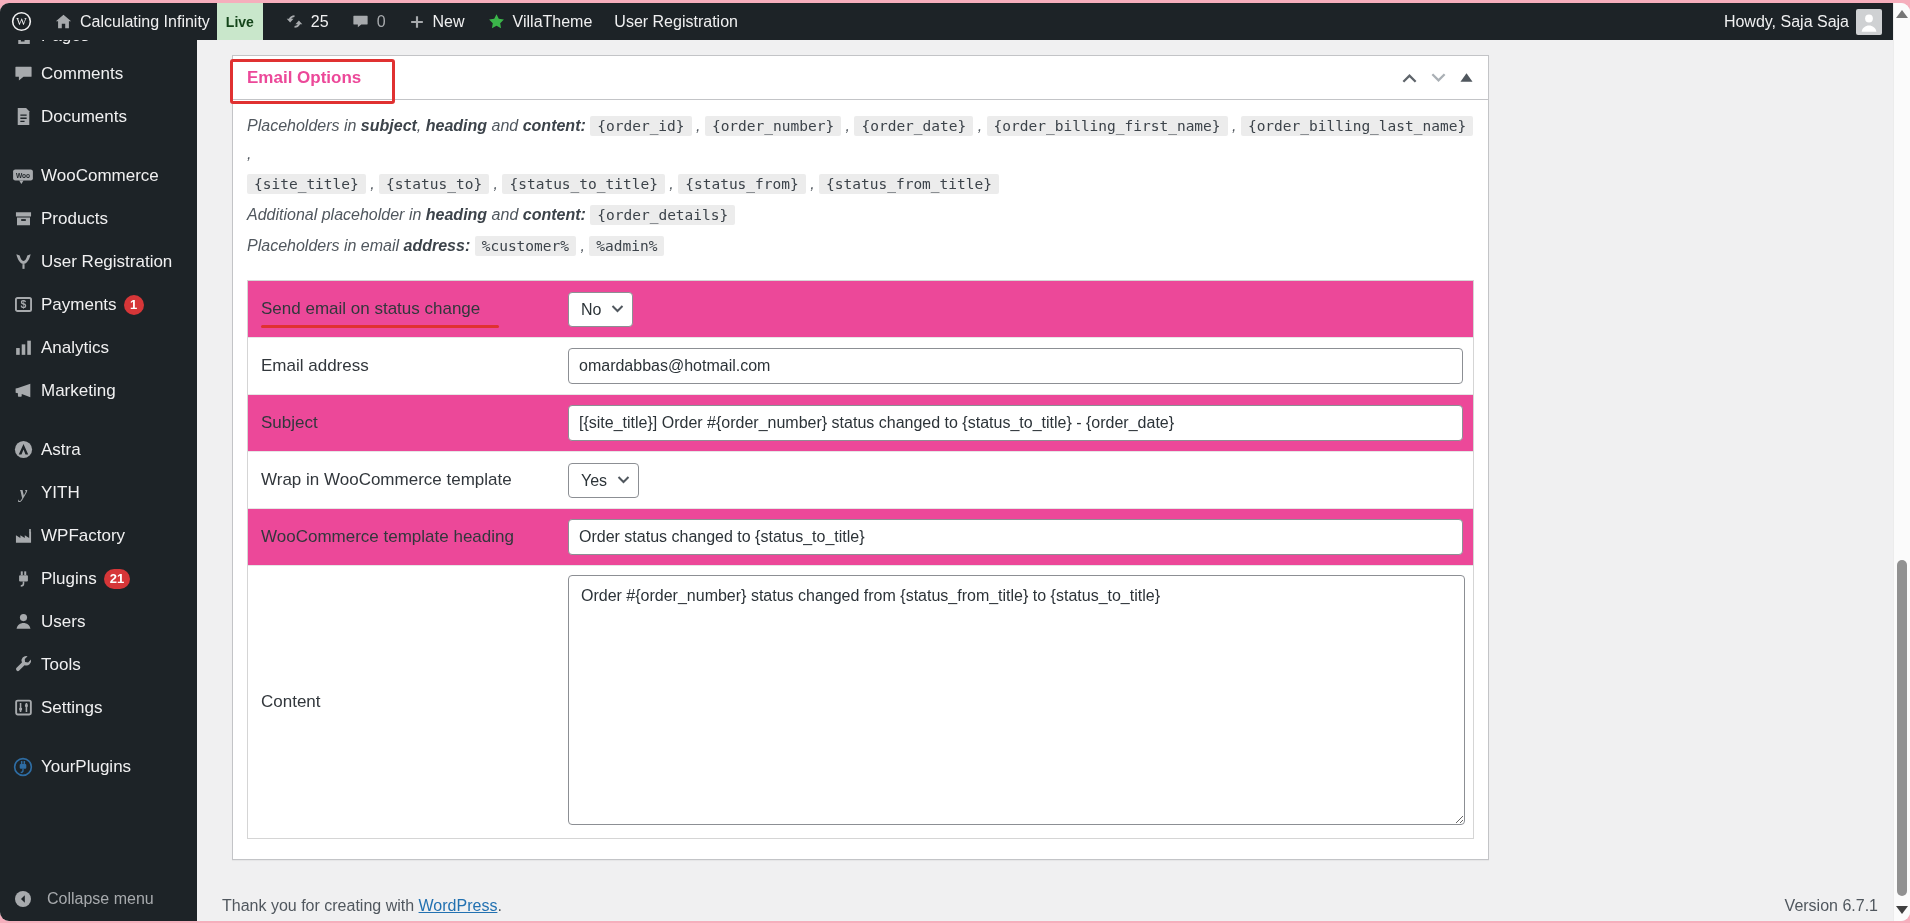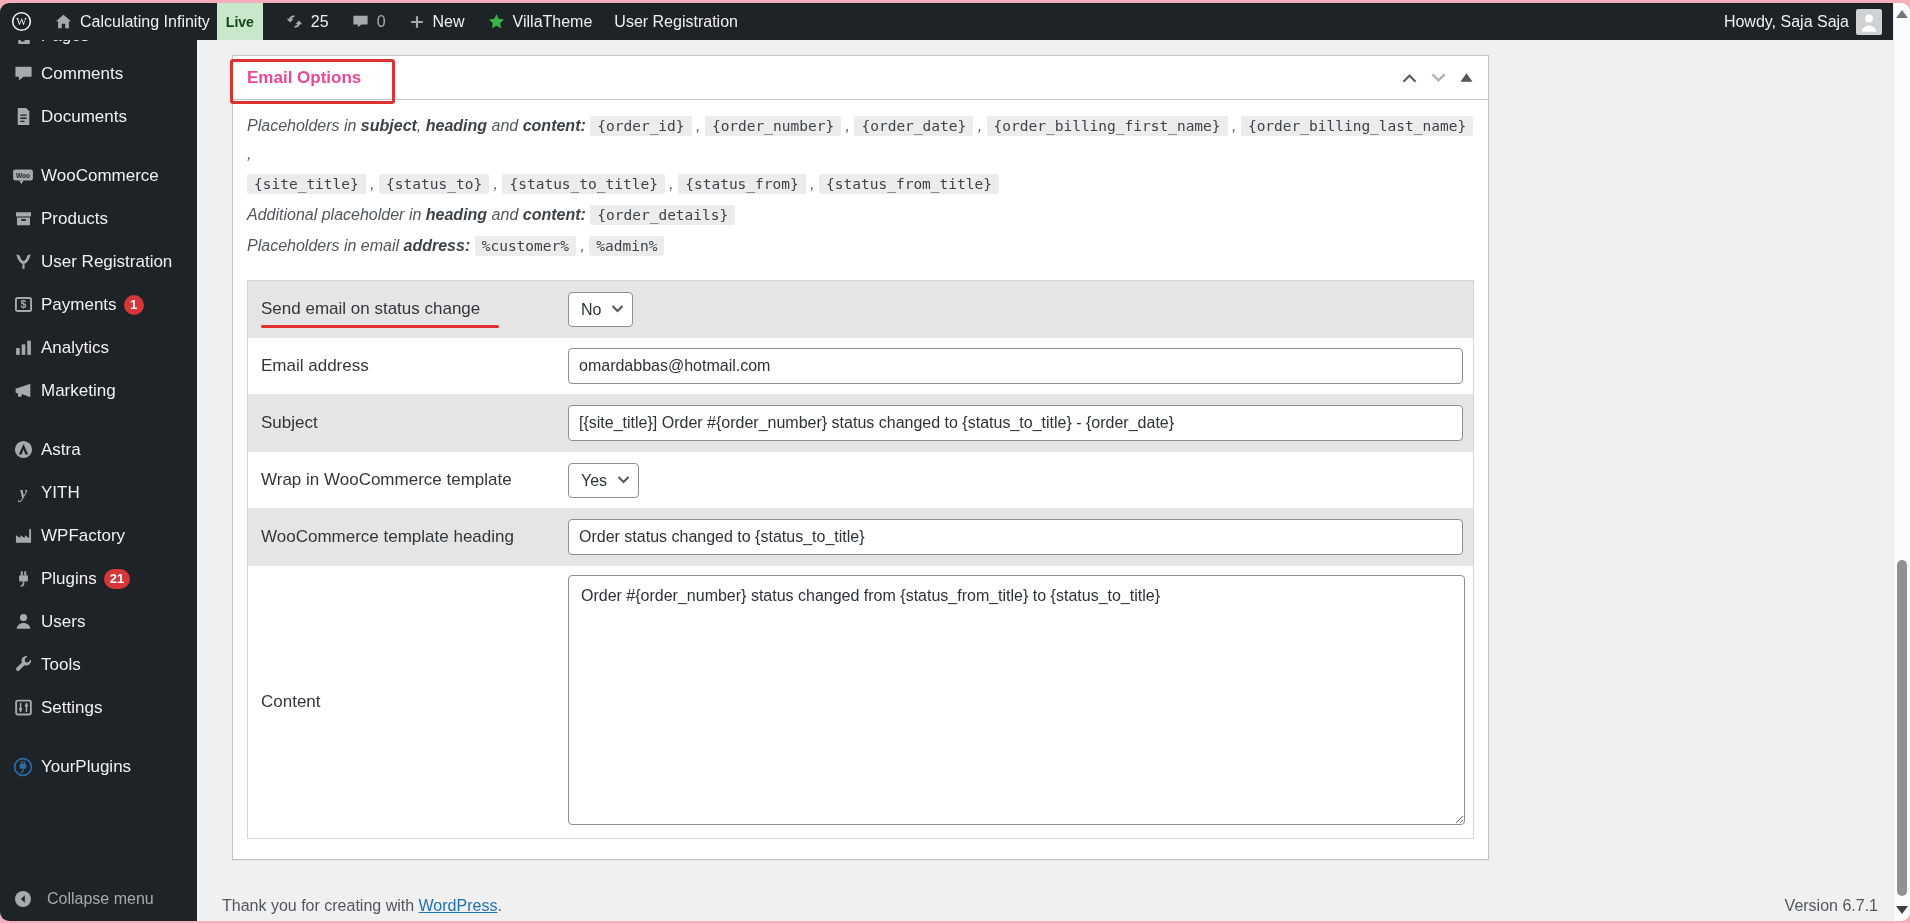--- a/index.html
+++ b/index.html
@@ -40,21 +40,21 @@
 
   .panel-inside { padding:12px 14px 20px 14px; }
   .ph-line { line-height:27px; margin-bottom:3px; color:#50575e; font-size:16px; }
   .ph-i { font-style:italic; }
   .ph-b { font-style:italic; font-weight:700; color:#3c434a; }
   .ph-code { font-family:"DejaVu Sans Mono", monospace; font-style:normal; background:#ececec; color:#3c434a; font-size:14.5px; padding:2px 7px; border-radius:2px; }
 
   .form-table { margin-top:20px; border:1px solid #d5d5d5; }
   .form-row { display:grid; grid-template-columns:320px 1fr; align-items:center; border-bottom:1px solid #e6e6e6; background:#fff; }
   .form-row:last-child { border-bottom:none; }
-  .form-row.striped { background:#e5e5e5; }
+  .form-row.striped { background:#ec4899; }
   .row-h { height:57px; }
   .row-tall { height:272px; }
   .row-label-cell { padding-left:13px; }
   .row-label { position:relative; display:inline-block; font-size:17px; color:#32373c; }
   .red-underline { position:absolute; left:0; bottom:-9px; width:238px; height:3px; background:#e03131; border-radius:2px; }
   .row-field-cell { padding-right:10px; position:relative; }
   .text-input { width:100%; height:36px; border:1px solid #8c8f94; border-radius:4px; padding:0 10px; font-size:16px; color:#2c3338; font-family:"Liberation Sans",sans-serif; background:#fff; }
   .select-wrap { position:relative; display:inline-block; }
   .wp-select { appearance:none; -webkit-appearance:none; border:1px solid #8c8f94; border-radius:4px; background:#fff; font-size:16px; color:#2c3338; padding:8px 30px 8px 12px; font-family:"Liberation Sans",sans-serif; cursor:pointer; }
   .select-chev { position:absolute; right:9px; top:50%; transform:translateY(-50%); pointer-events:none; display:flex; }

